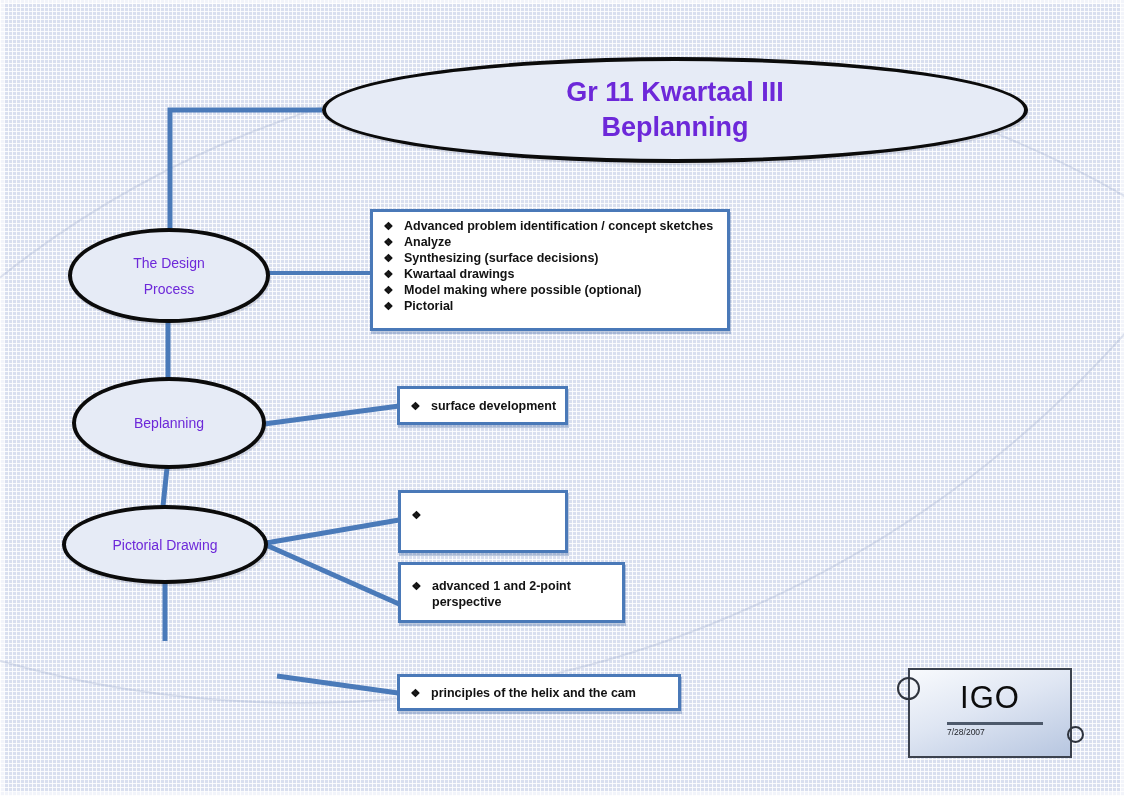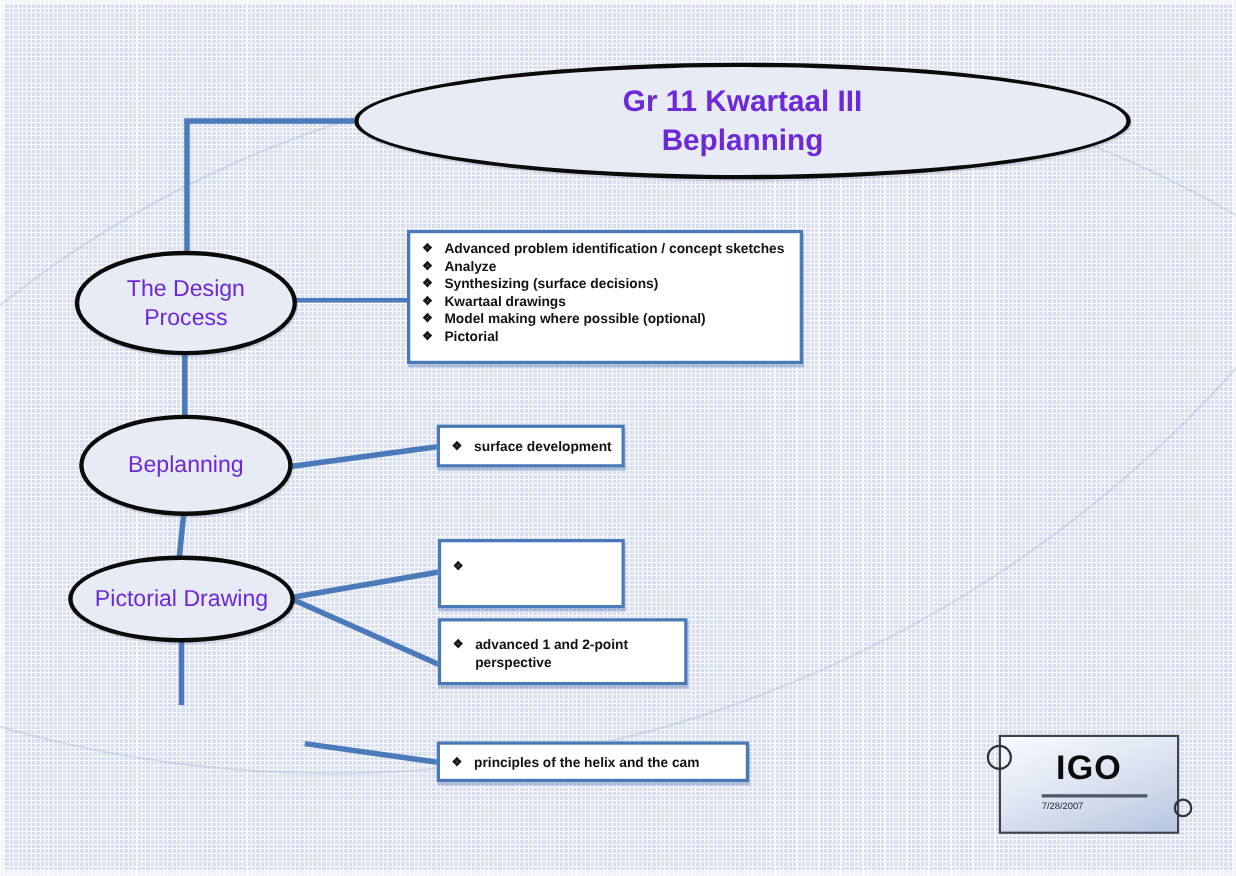--- a/index.html
+++ b/index.html
@@ -46,21 +46,21 @@
     flex-direction: column;
     align-items: center;
     justify-content: center;
     text-align: center;
     color: #6d28d9;
     z-index: 2;
     box-sizing: border-box;
     box-shadow: 1px 2px 0 rgba(90,100,125,0.18);
   }
   .node-root { font-weight: bold; font-size: 27px; line-height: 35px; }
-  .node-branch { font-size: 21px; line-height: 26px; }
+  .node-branch { font-size: 14px; line-height: 26px; }
 
   .tbox {
     position: absolute;
     background: #ffffff;
     border: 3px solid #4a79b8;
     box-sizing: border-box;
     z-index: 2;
     box-shadow: 1px 3px 0 rgba(60,100,160,0.33);
   }
   .tbox ul { list-style: none; margin: 0; padding: 5px 8px 4px 8px; }
@@ -85,21 +85,21 @@
     width: 164px; height: 90px;
     border: 2px solid #3c424e;
     background: linear-gradient(160deg, #f8fafd 0%, #dfe6f3 45%, #b7c6e0 100%);
     box-sizing: border-box;
     z-index: 2;
     color: #0c0c0c;
   }
   .stamp-title {
     margin-top: 12px;
     text-align: center;
-    font-weight: bold;
+    font-weight: normal;
     font-size: 31px;
     letter-spacing: 1px;
     line-height: 32px;
   }
   .stamp-line {
     position: absolute;
     left: 37px; top: 52px;
     width: 96px; height: 3px;
     background: #4d596b;
   }

